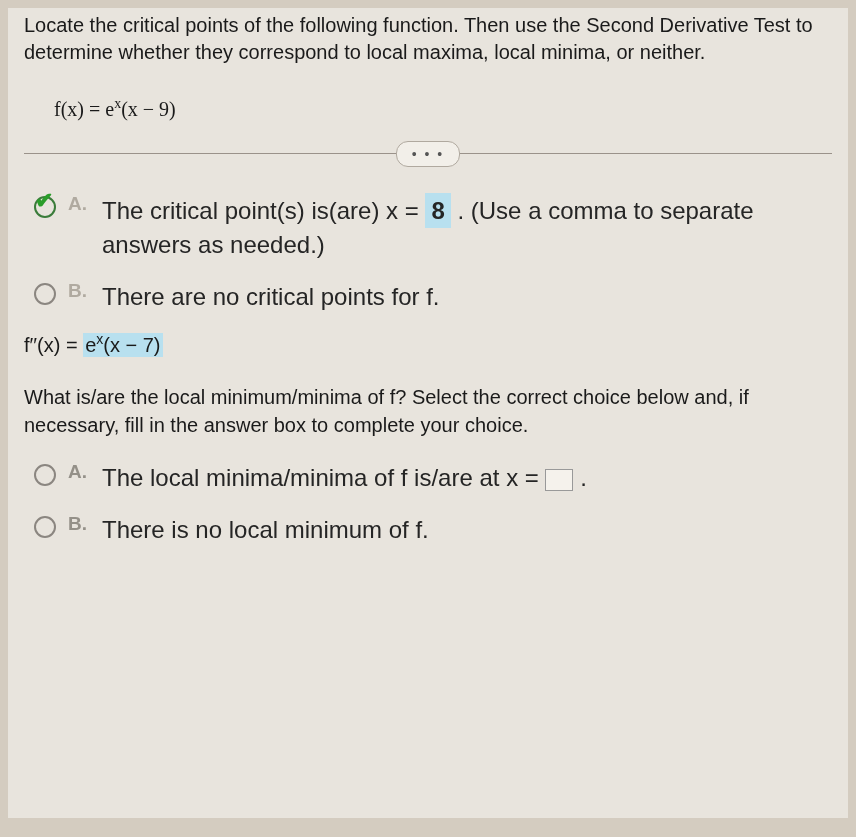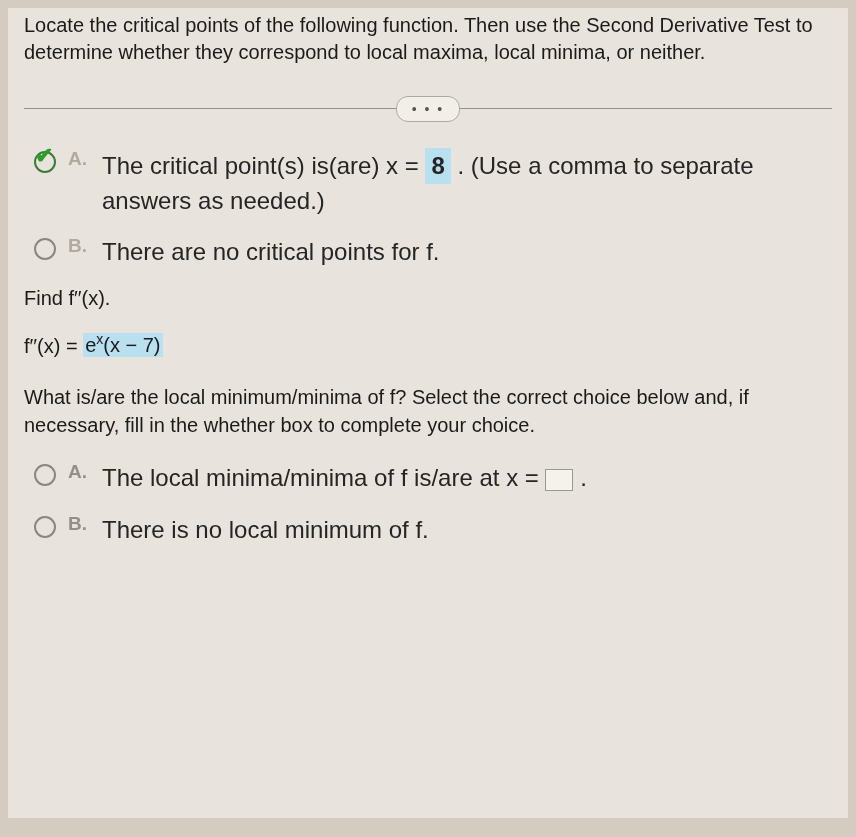--- a/index.html
+++ b/index.html
@@ -141,20 +141,23 @@
     padding: 1px 2px;
   }
 </style>
 </head>
 <body>
 
 <div class="page">
 
   <div class="question-text">Locate the critical points of the following function. Then use the Second Derivative Test to determine whether they correspond to local maxima, local minima, or neither.</div>
 
+  <div class="formula">
+    <span>f(x) = e</span><span class="sup">x</span><span>(x − 9)</span>
+  </div>
 
   <div class="divider-wrap">
     <div class="divider-line"></div>
     <div class="dots-btn">• • •</div>
   </div>
 
 
   <div class="option-row">
     <div class="radio checked"></div>
     <div class="opt-label faded">A.</div>
@@ -162,27 +165,26 @@
       <span>The critical point(s) is(are) x = </span><span class="answer-box hl">8</span><span> . (Use a comma to separate answers as needed.)</span>
     </div>
   </div>
 
   <div class="option-row">
     <div class="radio"></div>
     <div class="opt-label faded">B.</div>
     <div class="opt-text">There are no critical points for f.</div>
   </div>
 
-  <div class="find-line">Find f′′(x).</div>
 
   <div class="formula-ans">
     <span>f′′(x) = </span><span class="hl-span"><span>e</span><span class="sup">x</span><span>(x − 7)</span></span>
   </div>
 
-  <div class="sub-question">What is/are the local minimum/minima of f? Select the correct choice below and, if necessary, fill in the whether box to complete your choice.</div>
+  <div class="sub-question">What is/are the local minimum/minima of f? Select the correct choice below and, if necessary, fill in the answer box to complete your choice.</div>
 
   <div class="option-row">
     <div class="radio"></div>
     <div class="opt-label">A.</div>
     <div class="opt-text">
       <span>The local minima/minima of f is/are at x = </span><span class="empty-box"></span> <span>.</span><br>
     </div>
   </div>
 
   <div class="option-row">

